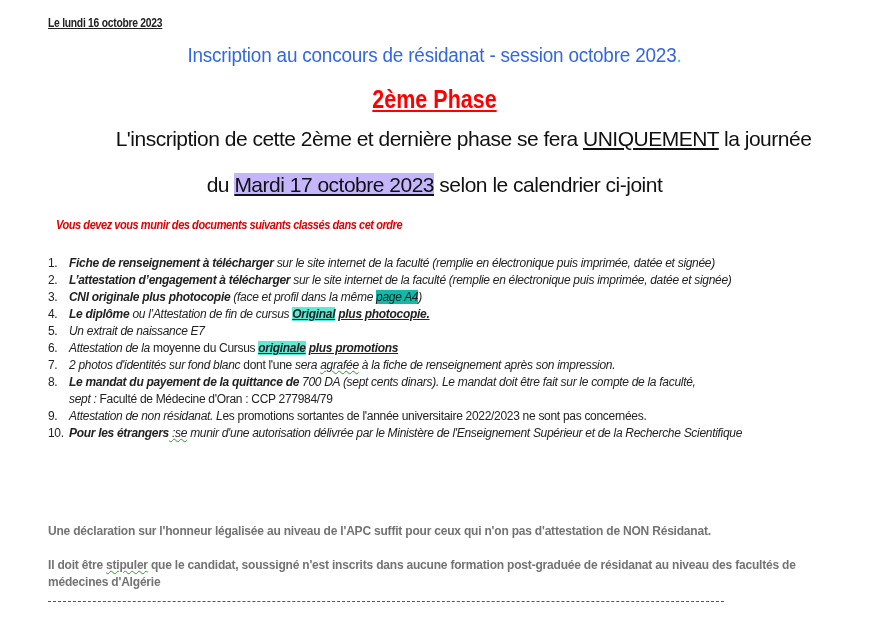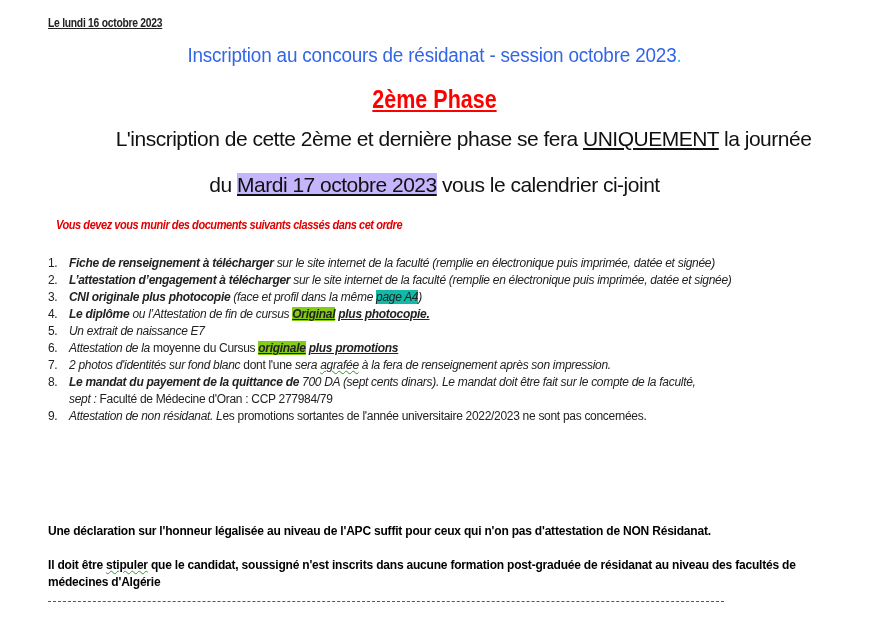--- a/index.html
+++ b/index.html
@@ -91,29 +91,29 @@
     .doc-list li .num {
       position: absolute;
       left: 0;
       font-style: normal;
       font-weight: normal;
     }
     .i { font-style: italic; }
     .b { font-weight: normal; }
     .bi { font-style: italic; font-weight: bold; }
     .u { text-decoration: underline; }
-    .hl-yellow { background: #84cc16; }
+    .hl-yellow { background: #5eead4; }
     .hl-green { background: #14b8a6; }
     .squiggle { text-decoration: underline wavy #2a9a2a; text-decoration-thickness: 1px; }
 
     .red-note {
       left: 48px;
       font-size: 12px;
       font-weight: bold;
-      color: #000000;
+      color: #737373;
       line-height: 17px;
       letter-spacing: -0.2px;
       white-space: normal;
       width: 780px;
     }
     .red-note.n1 { top: 523px; }
     .red-note.n2 { top: 557px; }
 
     .separator {
       left: 48px; top: 601px;
@@ -126,21 +126,21 @@
 <body>
 
 <div class="abs date-line">Le lundi 16 octobre  2023</div>
 
 <div class="abs main-title"><span>Inscription au concours de résidanat - session octobre 2023</span><span class="dot">.</span></div>
 
 <div class="abs phase-title">2ème Phase</div>
 
 <div class="abs announce l1"><span>L'inscription de cette 2ème et dernière phase se fera </span><span class="u">UNIQUEMENT</span><span> la journée</span></div>
 
-<div class="abs announce l2"><span>du </span><span class="hl">Mardi 17 octobre 2023</span><span> vous le calendrier ci-joint</span></div>
+<div class="abs announce l2"><span>du </span><span class="hl">Mardi 17 octobre 2023</span><span> selon le calendrier ci-joint</span></div>
 
 <div class="abs instruction">Vous devez vous munir des documents suivants classés dans cet ordre</div>
 
 <ol class="doc-list">
   <li>
     <span class="num">1.</span><span class="bi">Fiche de renseignement à télécharger</span><span class="i"> sur le site internet de la faculté (remplie en électronique puis imprimée, datée et signée)</span>
   </li>
   <li>
     <span class="num">2.</span><span class="bi">L’attestation d’engagement à télécharger</span><span class="i"> sur le site internet de la faculté (remplie en électronique puis imprimée, datée et signée)</span>
   </li>
@@ -150,27 +150,30 @@
   <li>
     <span class="num">4.</span><span class="bi">Le diplôme</span><span class="i"> ou  l’Attestation de fin de cursus </span><span class="bi hl-yellow u">Original</span><span> </span><span class="bi u">plus photocopie.</span>
   </li>
   <li>
     <span class="num">5.</span><span class="i">Un extrait de naissance E7</span>
   </li>
   <li>
     <span class="num">6.</span><span class="i">Attestation de la</span><span> moyenne du Cursus </span><span class="bi hl-yellow u">originale</span><span> </span><span class="bi u">plus promotions</span>
   </li>
   <li>
-    <span class="num">7.</span><span class="i">2 photos d'identités sur fond blanc </span><span class="b">dont l'une</span><span class="i"> sera </span><span class="i squiggle">agrafée</span><span class="i"> à la fera de renseignement après son impression.</span>
+    <span class="num">7.</span><span class="i">2 photos d'identités sur fond blanc </span><span class="b">dont l'une</span><span class="i"> sera </span><span class="i squiggle">agrafée</span><span class="i"> à la fiche de renseignement après son impression.</span>
   </li>
   <li>
     <span class="num">8.</span><span class="bi">Le mandat du payement de la quittance de</span><span class="i"> 700  DA (sept cents dinars).  Le mandat doit être fait sur le compte de la faculté,</span><br><span class="i">sept : </span><span class="b">Faculté de Médecine d'Oran : CCP 277984/79</span>
   </li>
   <li>
     <span class="num">9.</span><span class="i">Attestation de non résidanat. L</span><span class="b">es promotions sortantes de l'année universitaire 2022/2023  ne sont pas concernées.</span>
+  </li>
+  <li>
+    <span class="num">10.</span><span class="bi">Pour les étrangers</span><span class="i squiggle"> :se</span><span class="i"> munir d'une autorisation délivrée par le Ministère de l'Enseignement Supérieur et  de la Recherche Scientifique</span>
   </li>
 </ol>
 
 <div class="abs red-note n1">Une déclaration sur l'honneur légalisée au niveau de l'APC suffit pour ceux qui n'on pas d'attestation de NON Résidanat.</div>
 
 <div class="abs red-note n2"><span>Il doit être </span><span class="squiggle">stipuler</span><span> que le candidat, soussigné n'est inscrits dans aucune formation post-graduée de résidanat au niveau des facultés de médecines d'Algérie</span></div>
 
 <div class="abs separator"></div>
 
 </body></html>

